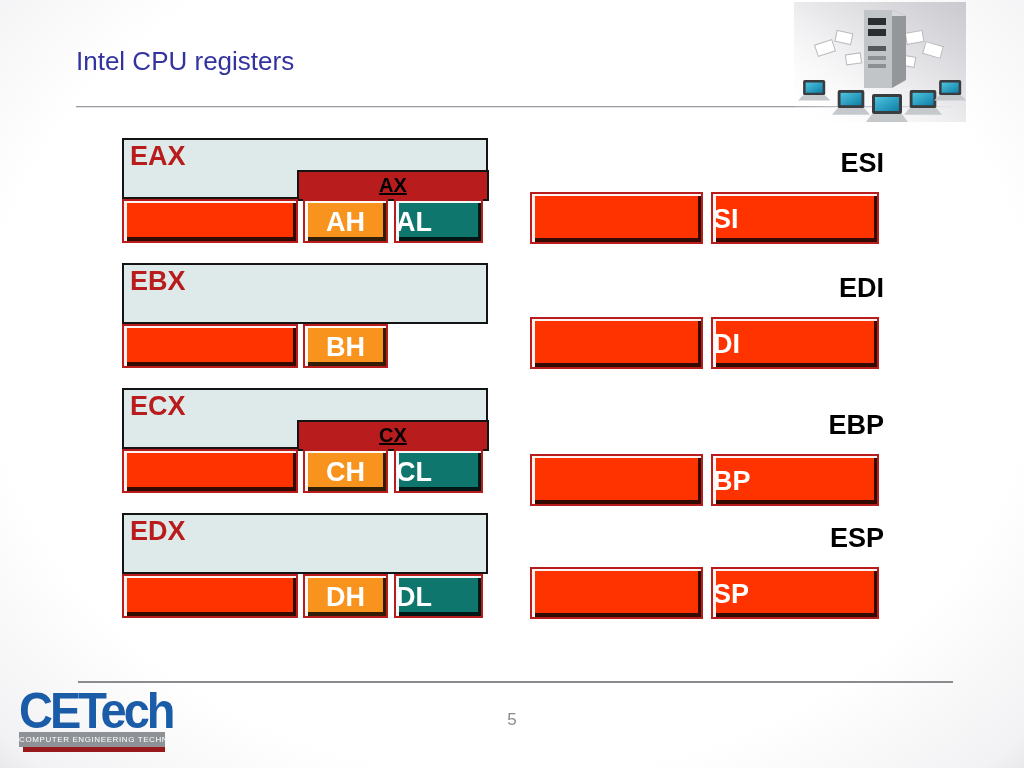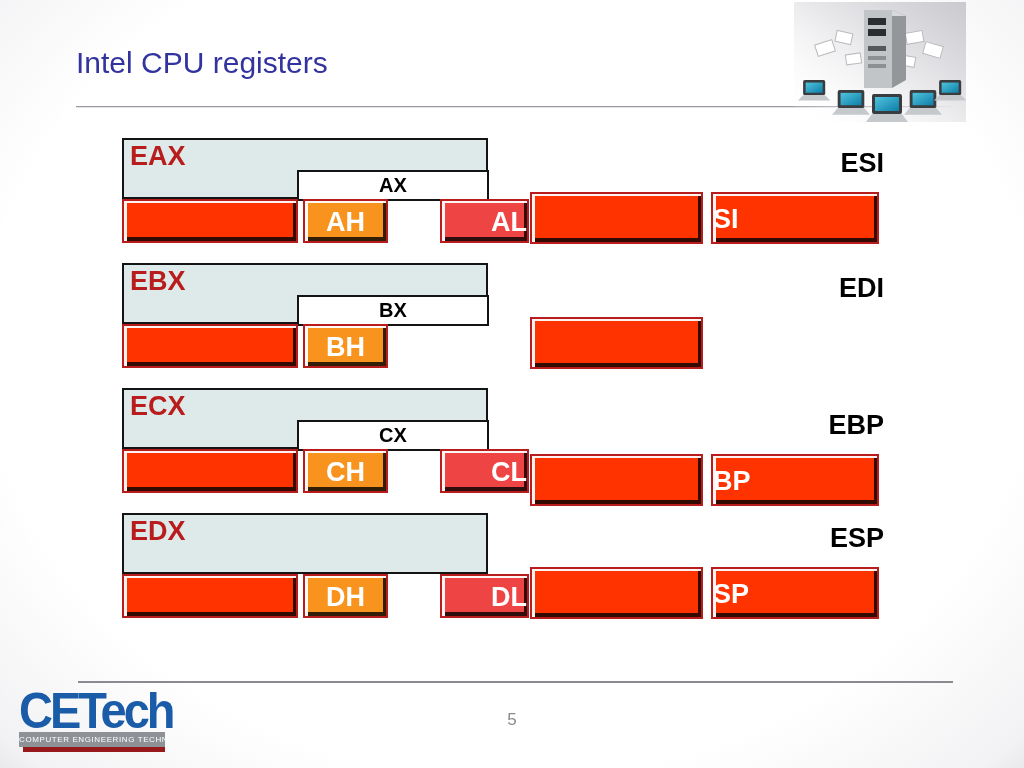--- a/index.html
+++ b/index.html
@@ -4,21 +4,21 @@
 <style>
   html,body{margin:0;padding:0;}
   body{
     width:1024px;height:768px;position:relative;overflow:hidden;
     font-family:"Liberation Sans",sans-serif;
     background:radial-gradient(ellipse at 50% 45%, #ffffff 72%, #f2f2f4 96%, #e9e9ec 100%);
   }
   
   .slide-title{
     position:absolute;left:76px;top:46px;
-    font-size:30px;color:#3333A0;letter-spacing:0px;
+    font-size:26px;color:#3333A0;letter-spacing:0px;
   }
   .title-rule{
     position:absolute;left:76px;top:106px;width:876px;height:1px;
     background:#9a9aa2;border-bottom:1px solid #e2e2e6;
   }
   
   .clipart{position:absolute;left:788px;top:2px;}
   
   .bevel{
     border:2px solid #b91c1c;
@@ -26,29 +26,29 @@
   }
   
   .lblock{position:absolute;left:122px;width:366px;height:110px;}
   .lb-outer{
     position:absolute;left:0;top:0;width:362px;height:57px;
     background:#DEEAE9;border:2px solid #141414;
   }
   .lb-name{position:absolute;left:6px;top:1px;font-size:27px;font-weight:bold;color:#b91c1c;}
   .lb-sub16{
     position:absolute;left:173px;top:30px;width:188px;height:27px;
-    background:#ffffff;border:2px solid #141414;
-    text-align:center;font-size:20px;font-weight:bold;line-height:27px;color:#000;
+    background:#b91c1c;border:2px solid #141414;
+    text-align:center;font-size:20px;font-weight:bold;line-height:27px;color:#000;text-decoration:underline;
   }
   .lb-row{position:absolute;left:0;top:61px;width:366px;height:46px;}
   .lb-red{position:absolute;left:0;top:0;width:172px;height:40px;background:#FF3300;}
   .lb-h8{position:absolute;left:181px;top:0;width:81px;height:40px;background:#F8941E;
          color:#fff;font-size:27px;font-weight:bold;text-align:center;line-height:42px;}
-  .lb-l8{position:absolute;left:272px;top:0;width:85px;height:40px;background:#ef4444;
-         color:#fff;font-size:27px;font-weight:bold;text-align:right;line-height:42px;margin-left:46px;}
+  .lb-l8{position:absolute;left:272px;top:0;width:85px;height:40px;background:#0f766e;
+         color:#fff;font-size:27px;font-weight:bold;text-align:left;line-height:42px;}
   
   .rrow{position:absolute;left:530px;width:354px;height:105px;}
   .rr-label{position:absolute;left:0;top:0;width:100%;text-align:right;
             font-size:27px;font-weight:bold;color:#000;}
   .rr-left{position:absolute;left:0;top:44px;width:169px;height:48px;background:#FF3300;}
   .rr-right{position:absolute;left:181px;top:44px;width:164px;height:48px;background:#FF3300;
             color:#fff;font-size:27px;font-weight:bold;text-align:left;line-height:50px;}
   
   .footer-rule{position:absolute;left:78px;top:681px;width:875px;height:2px;background:#8a8a8f;}
   .page-number{position:absolute;left:0;top:710px;width:1024px;text-align:center;
@@ -144,21 +144,20 @@
   <div class="lb-row">
     <div class="lb-red bevel"></div>
     <div class="lb-h8 bevel">AH</div>
     <div class="lb-l8 bevel">AL</div>
   </div>
 </div>
 
 <div class="lblock" style="top:263px">
   <div class="lb-outer">
     <span class="lb-name">EBX</span>
-    <div class="lb-sub16">BX</div>
   </div>
   <div class="lb-row">
     <div class="lb-red bevel"></div>
     <div class="lb-h8 bevel">BH</div>
   </div>
 </div>
 
 <div class="lblock" style="top:388px">
   <div class="lb-outer">
     <span class="lb-name">ECX</span>
@@ -184,20 +183,21 @@
 
 <div class="rrow" style="top:148px">
   <div class="rr-label">ESI</div>
   <div class="rr-left bevel"></div>
   <div class="rr-right bevel">SI</div>
 </div>
 
 <div class="rrow" style="top:273px">
   <div class="rr-label">EDI</div>
   <div class="rr-left bevel"></div>
+  <div class="rr-right bevel">DI</div>
 </div>
 
 <div class="rrow" style="top:410px">
   <div class="rr-label">EBP</div>
   <div class="rr-left bevel"></div>
   <div class="rr-right bevel">BP</div>
 </div>
 
 <div class="rrow" style="top:523px">
   <div class="rr-label">ESP</div>

